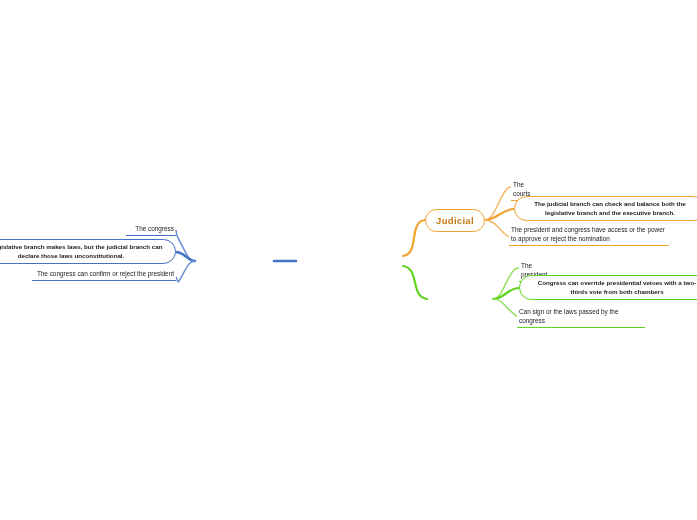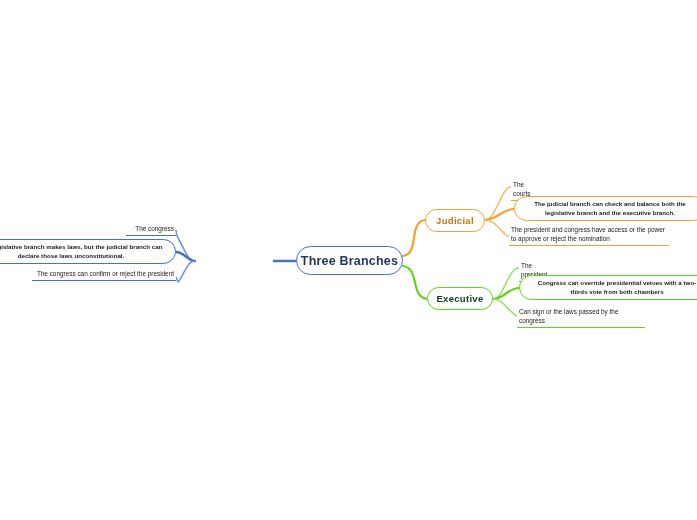--- a/index.html
+++ b/index.html
@@ -157,38 +157,36 @@
 
     <path d="M485,220 C494,220 498,200 506,190 C509,187 509,187 511,187" fill="none" stroke="#f3b55f" stroke-width="1.4"></path>
     <path d="M485,220 C496,220 503,209 514,209" fill="none" stroke="#f0a330" stroke-width="2.2" stroke-linecap="round"></path>
     <path d="M485,220 C494,220 498,228 506,235 C508,237 508,236 509,236" fill="none" stroke="#f3b55f" stroke-width="1.4"></path>
 
     <path d="M493,299 C502,299 506,278 514,270 C516,268 517,268 519,268" fill="none" stroke="#8ce055" stroke-width="1.4"></path>
     <path d="M493,299 C504,299 508,288 519,288" fill="none" stroke="#5fd41c" stroke-width="2.2" stroke-linecap="round"></path>
     <path d="M493,299 C502,299 506,308 514,314 C516,316 516,316 517,316" fill="none" stroke="#8ce055" stroke-width="1.4"></path>
   </svg>
 
-  <div class="pill pill-root">Three Branches</div>
 
 
   <div class="leaf leaf-blue leaf-left" id="leaf-congress">The congress</div>
 
   <div class="boxleaf boxleaf-blue" id="box-legislative">The legislative branch makes laws, but the judicial branch can declare those laws unconstitutional.</div>
 
   <div class="leaf leaf-blue leaf-left" id="leaf-confirm">The congress can confirm or reject the president</div>
 
   <div class="pill pill-judicial">Judicial</div>
 
   <div class="leaf leaf-orange leaf-right" id="leaf-courts">The courts</div>
 
   <div class="boxleaf boxleaf-orange" id="box-judicial">The judicial branch can check and balance both the legislative branch and the executive branch.</div>
 
   <div class="leaf leaf-orange leaf-right" id="leaf-nomination">The president and congress have access or the power to approve or reject the nomination</div>
 
-  <div class="pill pill-executive">Executive</div>
 
   <div class="leaf leaf-green leaf-right" id="leaf-president">The president</div>
 
   <div class="boxleaf boxleaf-green" id="box-executive">Congress can override presidential vetoes with a two-thirds vote from both chambers</div>
 
   <div class="leaf leaf-green leaf-right" id="leaf-cansign">Can sign or the laws passed by the congress</div>
 
 </div>
 
 </body></html>

